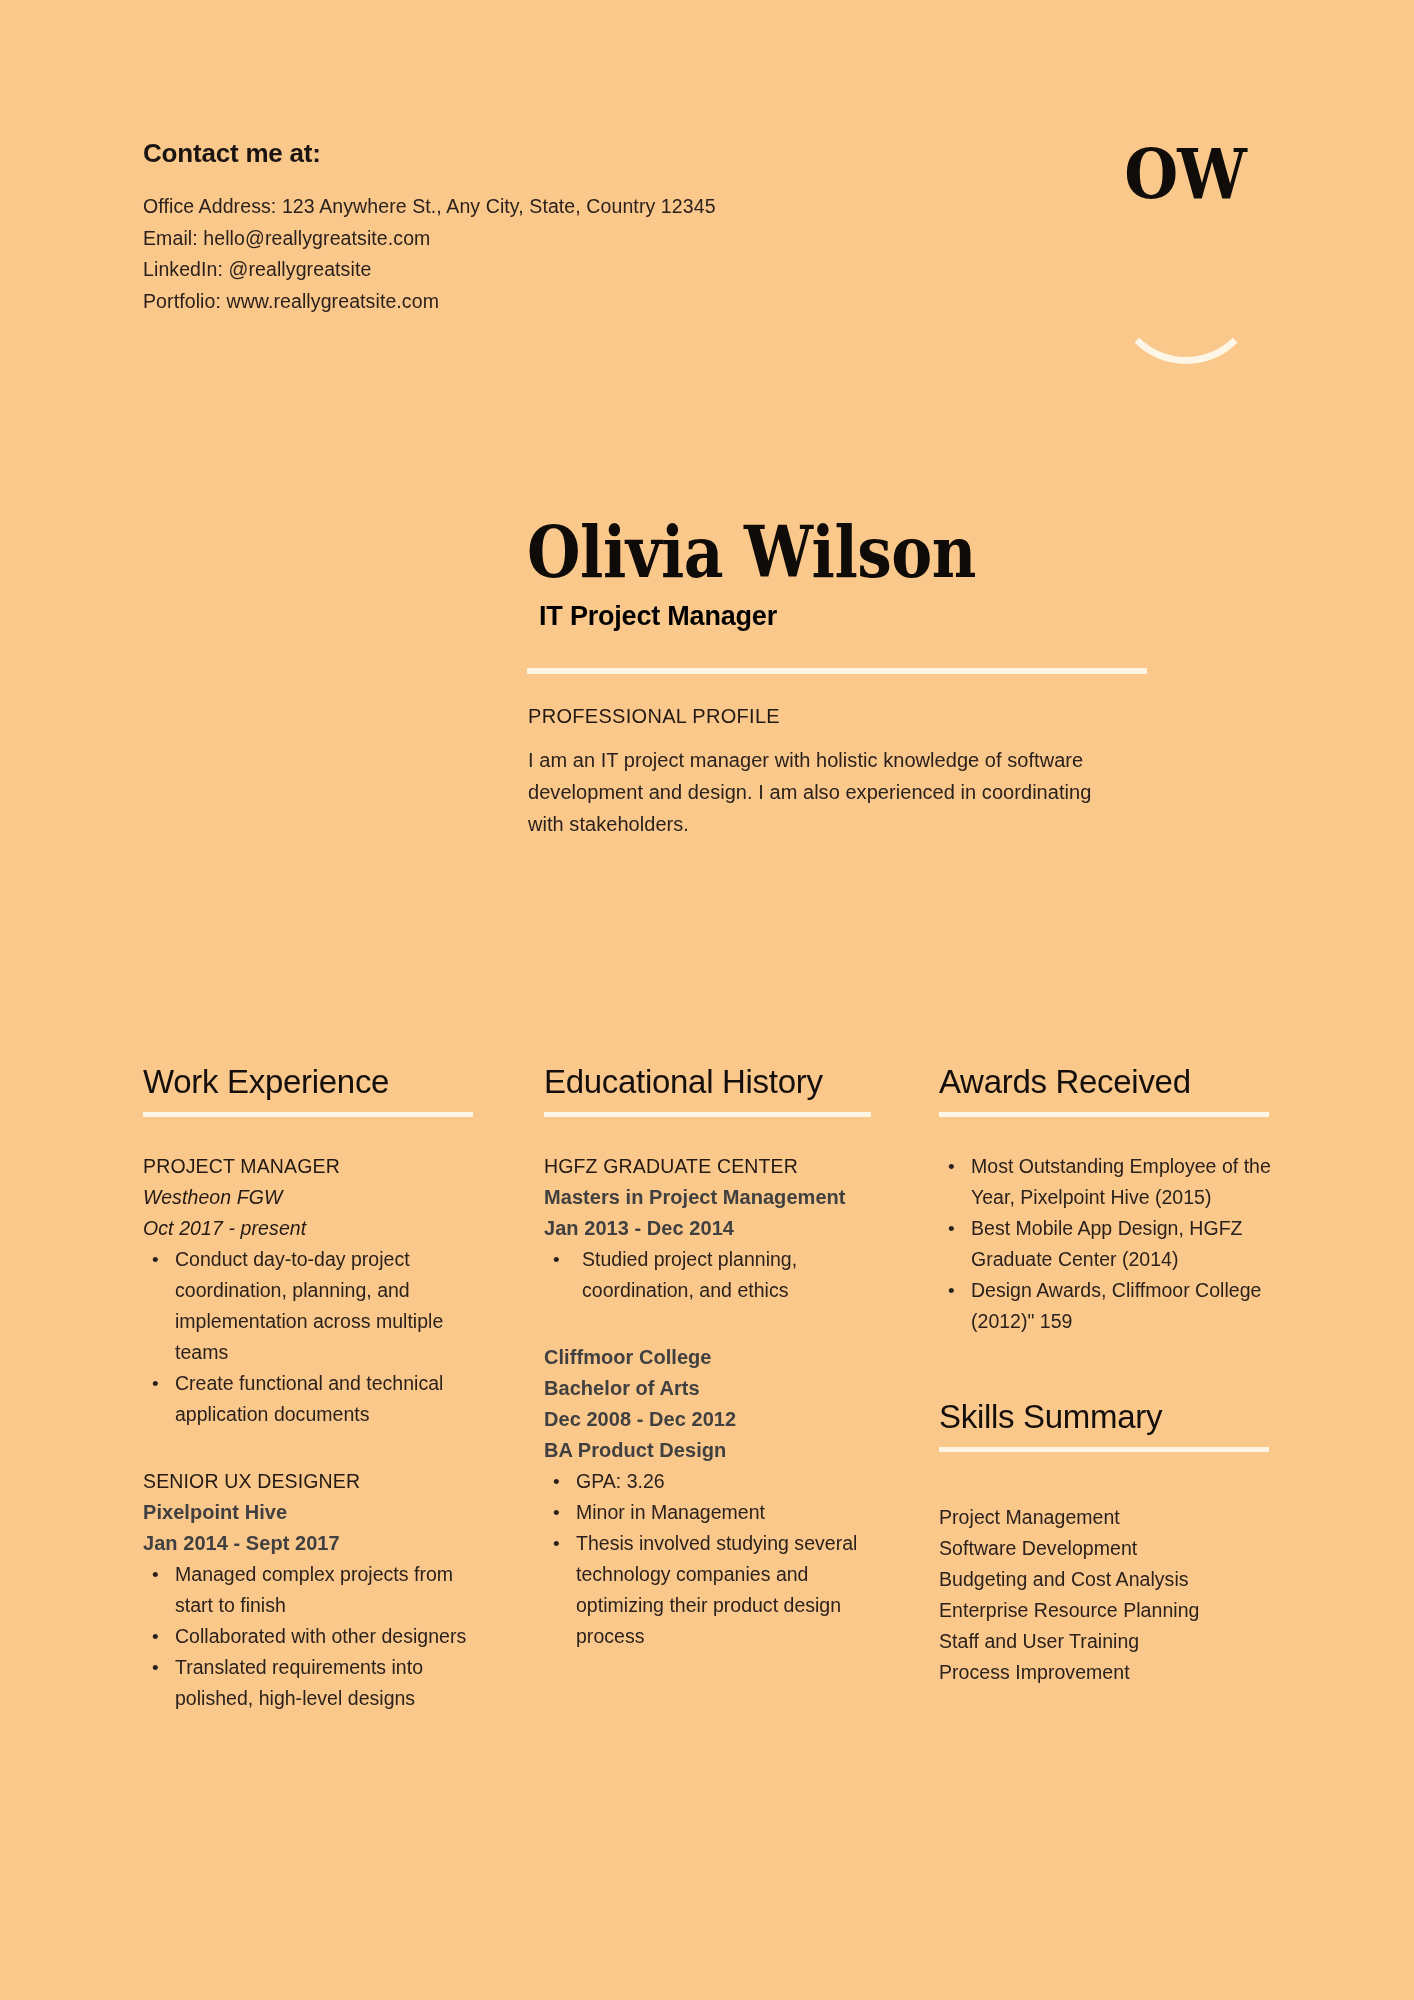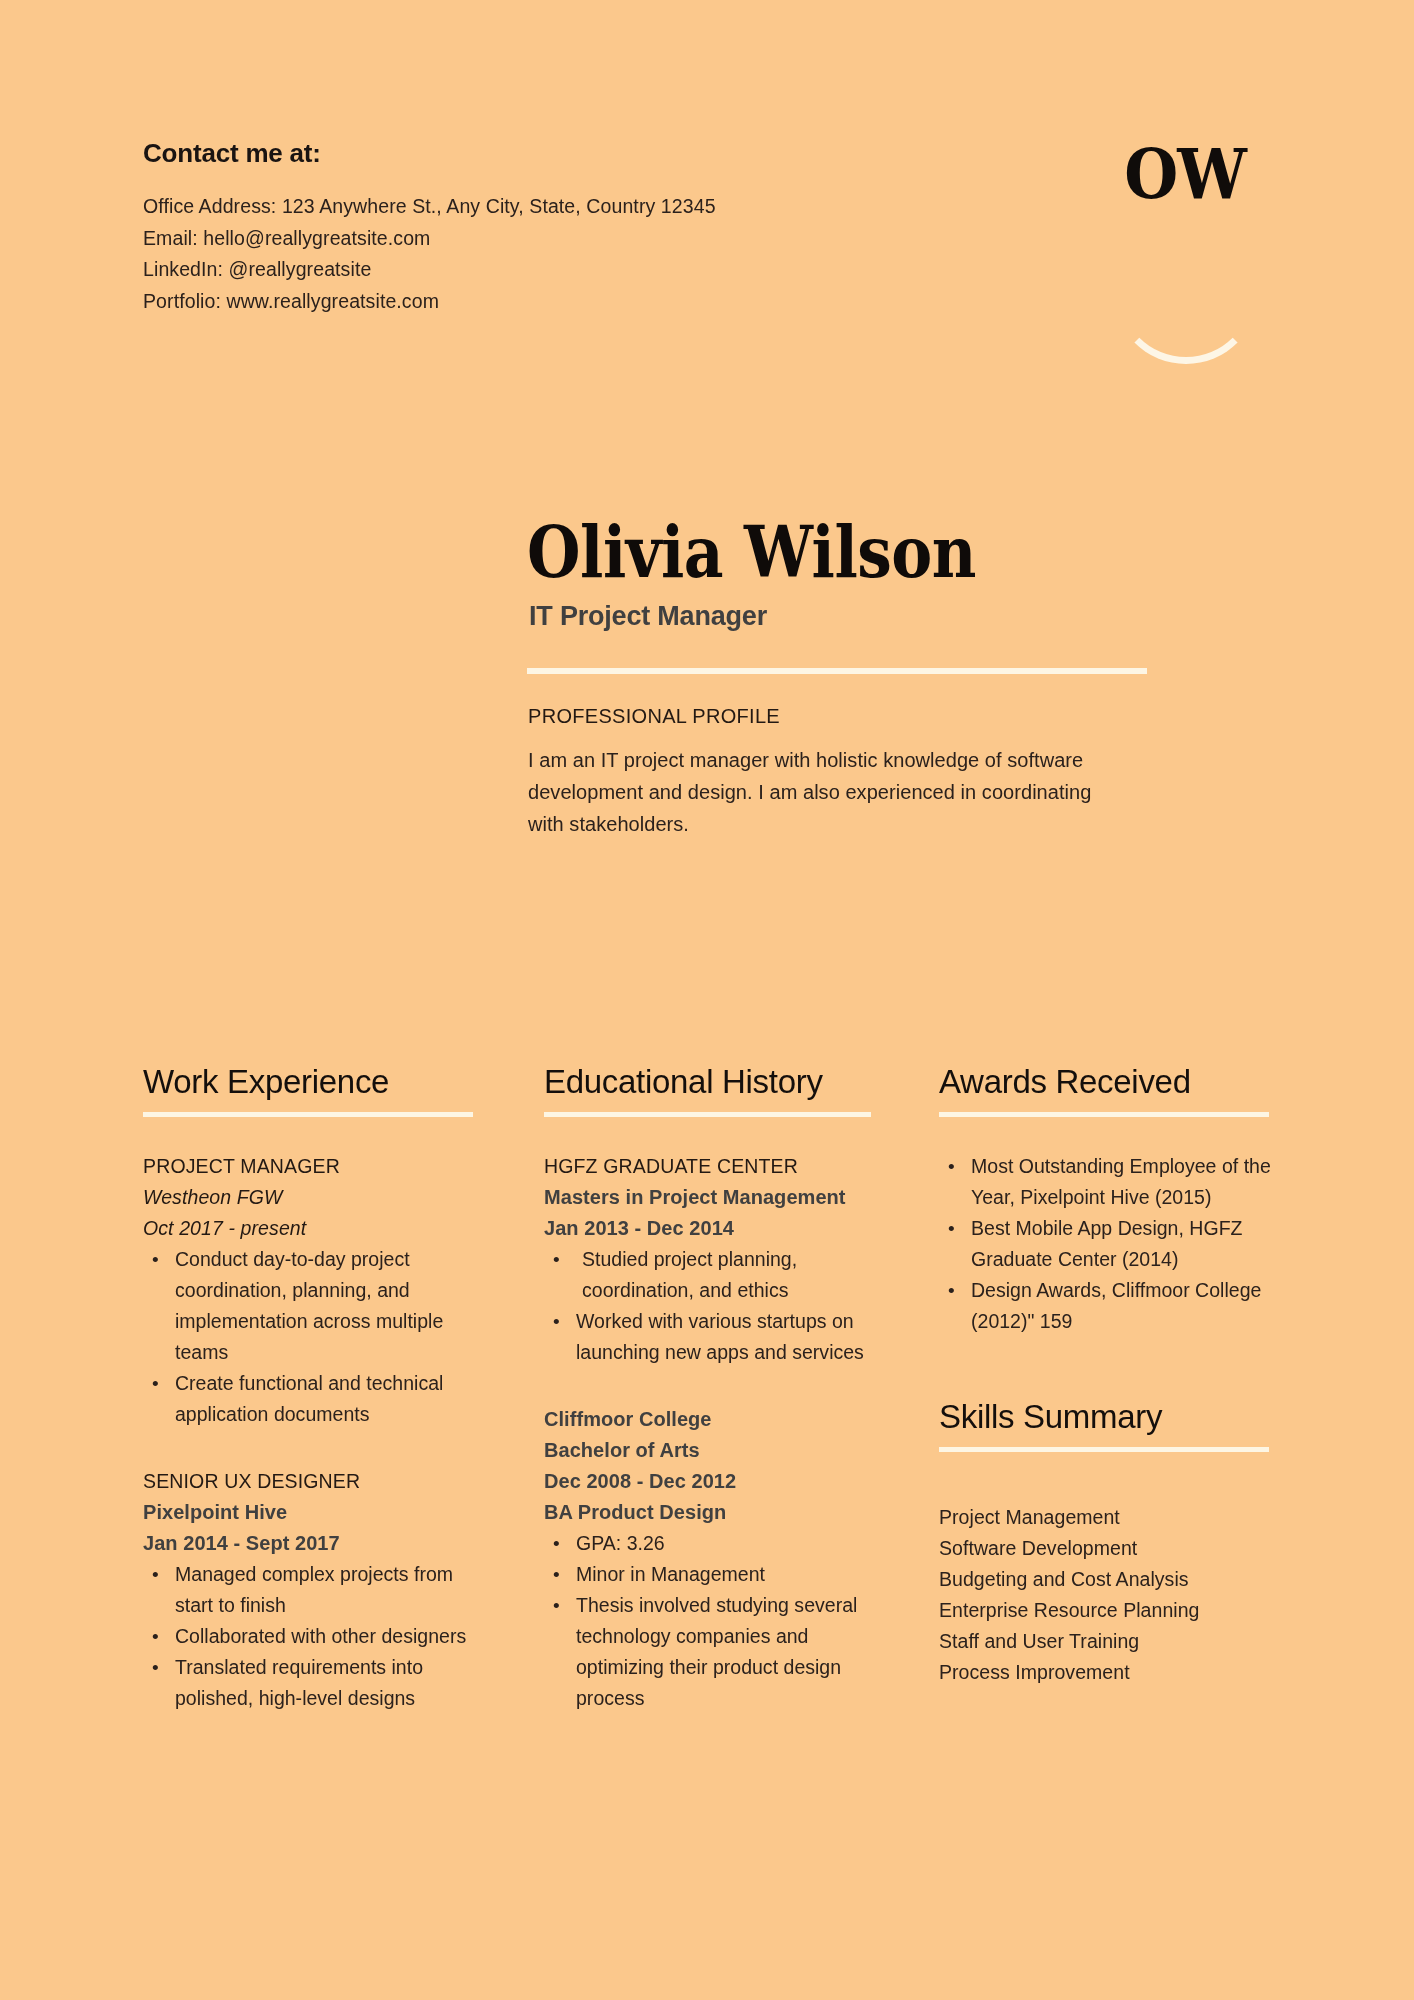--- a/index.html
+++ b/index.html
@@ -99,24 +99,24 @@
     color: #0f0b09;
     line-height: 68px;
     transform: scaleY(1.1) scaleX(0.96);
     transform-origin: left top;
     white-space: nowrap;
   }
 
   .job-title {
     font-size: 27px;
     font-weight: bold;
-    color: #404040;
+    color: #000000;
     letter-spacing: -0.2px;
     margin-top: 18px;
-    margin-left: 2px;
+    margin-left: 12px;
   }
 
   .header-rule {
     position: absolute;
     left: 527px;
     top: 668px;
     width: 620px;
     height: 6px;
     background: #fdf6e4;
   }
@@ -308,21 +308,20 @@
     <div class="col col-edu">
       <div class="col-heading">Educational History</div>
       <div class="col-rule rule-edu"></div>
 
       <div class="entry first">
         <div class="entry-title">HGFZ GRADUATE CENTER</div>
         <div class="entry-sub-bold">Masters in Project Management</div>
         <div class="entry-sub-bold">Jan 2013 - Dec 2014</div>
         <ul class="bullets">
           <li class="indent-extra">Studied project planning, coordination, and ethics</li>
-          <li>Worked with various startups on launching new apps and services</li>
         </ul>
       </div>
 
       <div class="entry">
         <div class="entry-sub-bold">Cliffmoor College</div>
         <div class="entry-sub-bold">Bachelor of Arts</div>
         <div class="entry-sub-bold">Dec 2008 - Dec 2012</div>
         <div class="entry-sub-bold">BA Product Design</div>
         <ul class="bullets">
           <li>GPA: 3.26</li>

